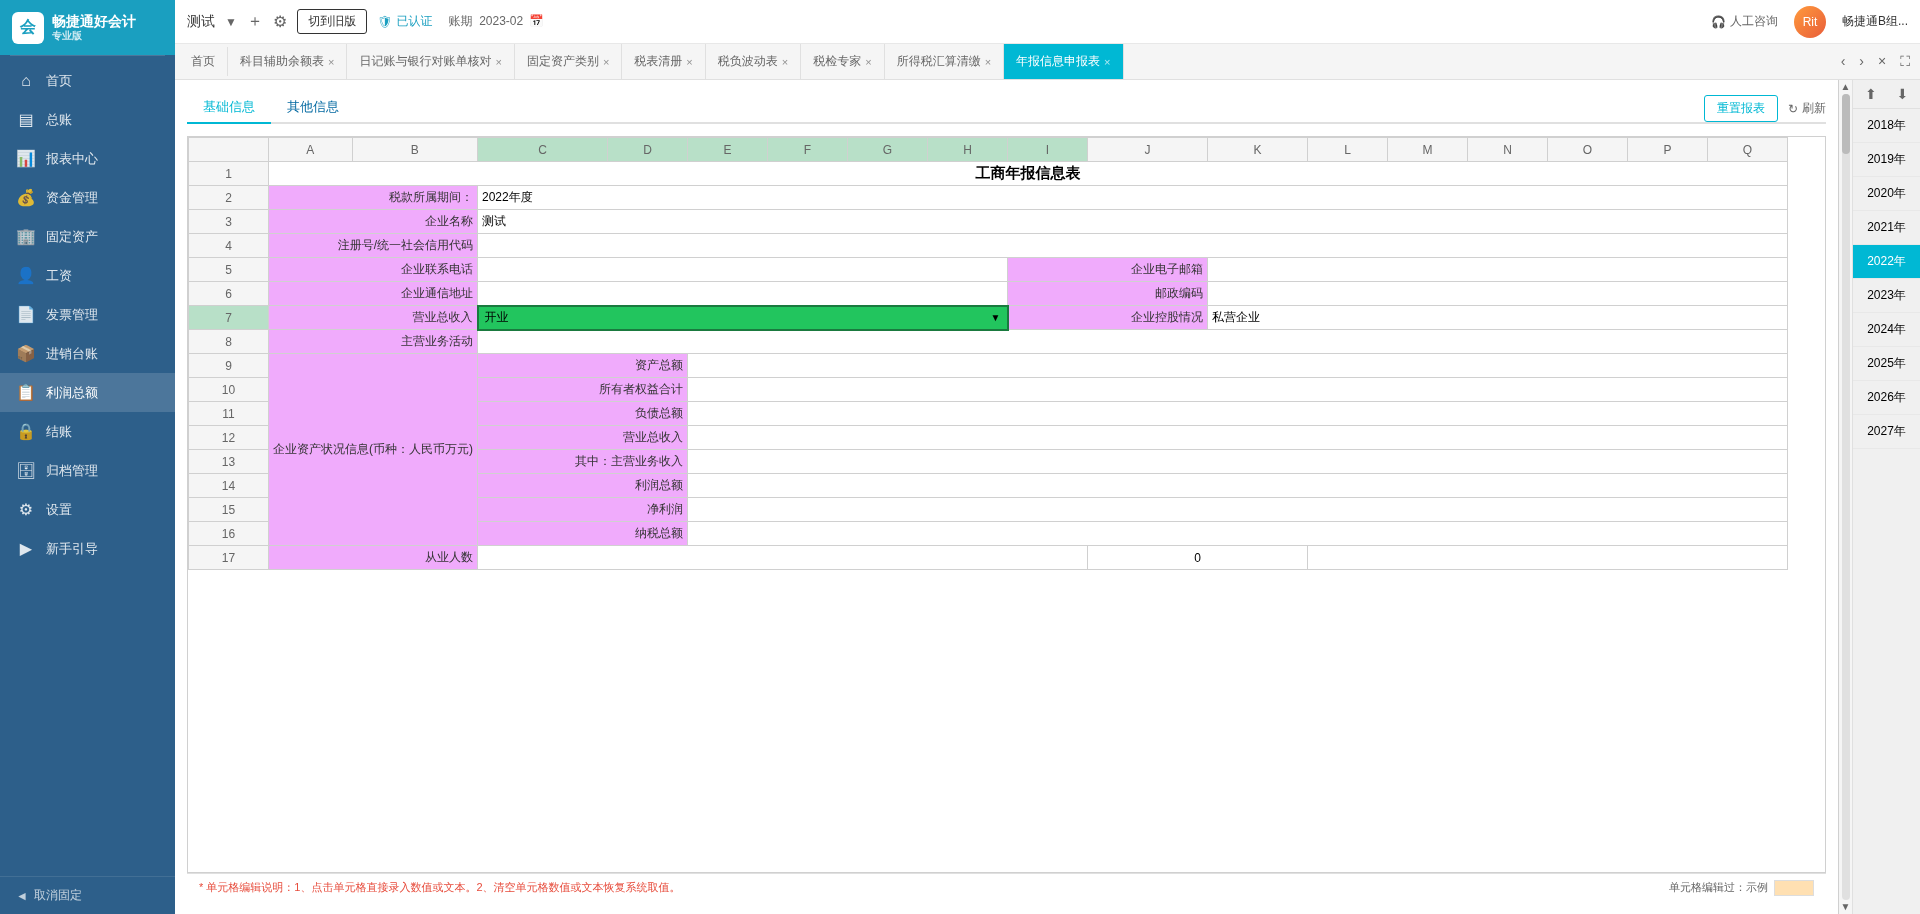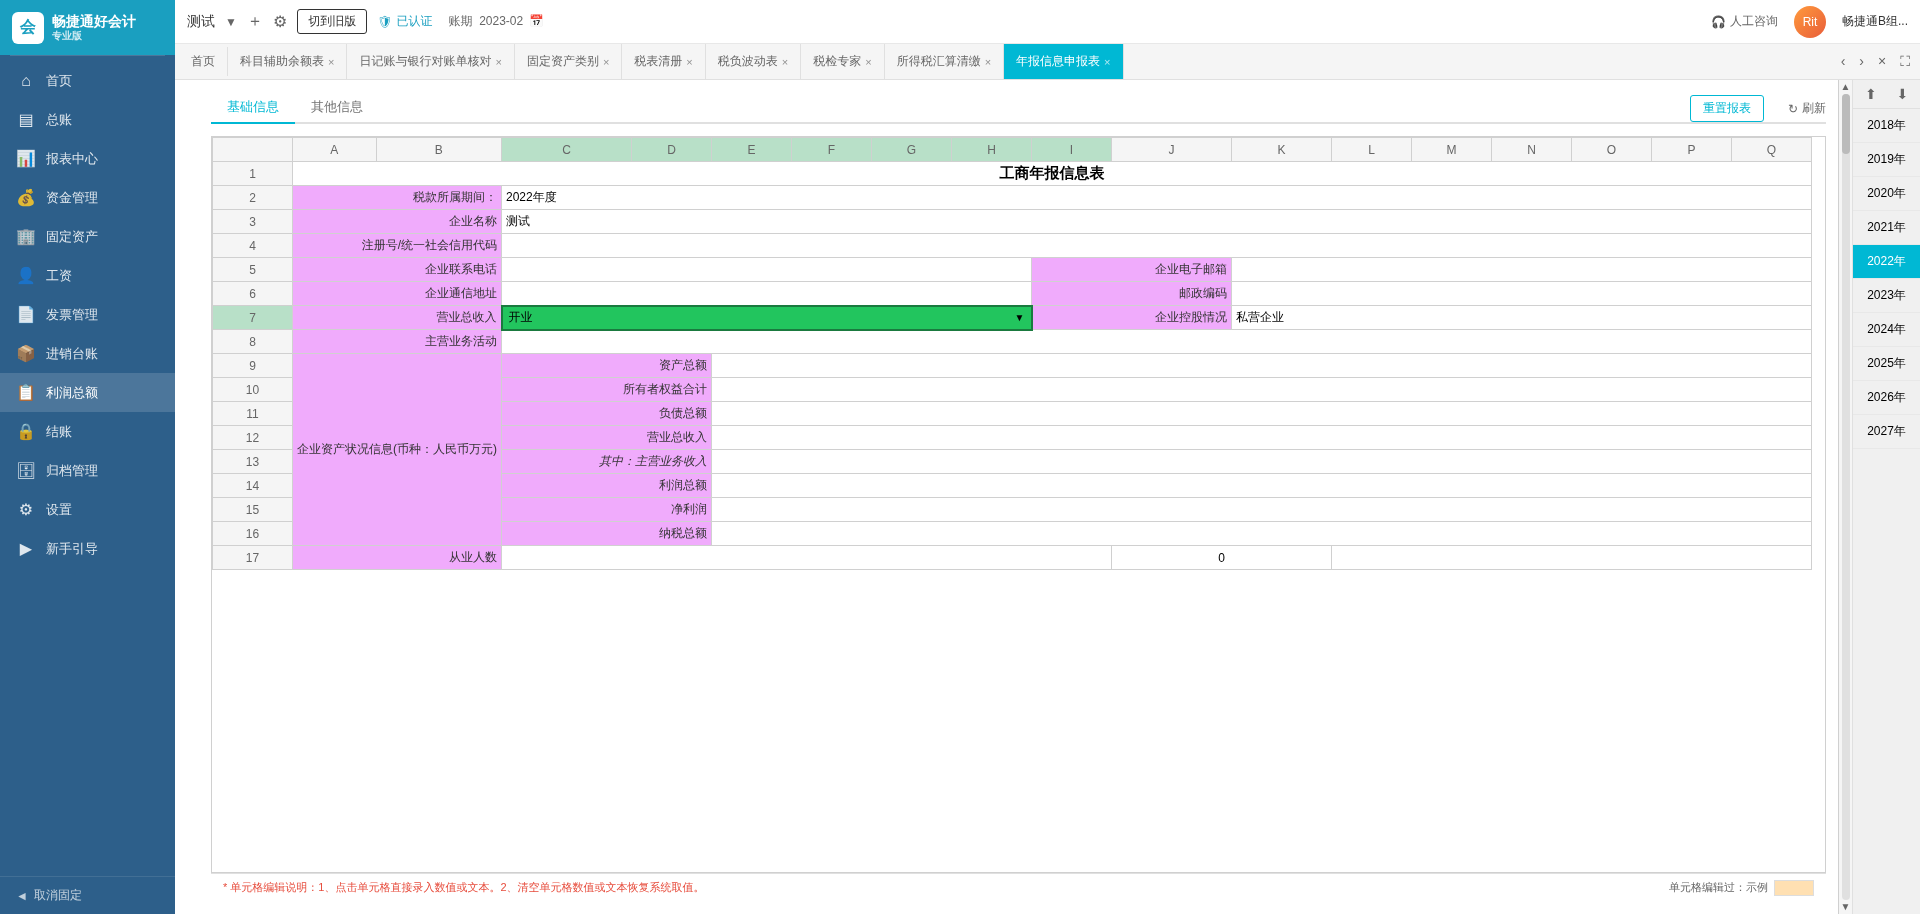--- a/index.html
+++ b/index.html
@@ -140,45 +140,44 @@
       background: white;
     }
 
     
     .main-panel {
       flex: 1;
       display: flex;
       flex-direction: column;
       overflow: hidden;
       padding: 12px;
-      margin-left: 24px;
     }
 
     
     .subtabs {
       display: flex;
       gap: 0;
       border-bottom: 2px solid #e0e0e0;
       margin-bottom: 12px;
       align-items: flex-end;
     }
     .subtab {
       padding: 6px 16px;
       cursor: pointer;
       font-size: 13px;
-      color: #737373;
+      color: #0369a1;
       border-bottom: 2px solid transparent;
       margin-bottom: -2px;
     }
     .subtab.active {
       color: #00b8d4;
       border-bottom: 2px solid #00b8d4;
       font-weight: 500;
     }
-    .subtab-actions { margin-left: auto; display: flex; gap: 24px; align-items: center; }
+    .subtab-actions { margin-left: auto; display: flex; gap: 10px; align-items: center; }
     .btn-reset {
       border: 1px solid #00b8d4;
       color: #00b8d4;
       background: white;
       padding: 4px 12px;
       border-radius: 3px;
       cursor: pointer;
       font-size: 12px;
     }
     .btn-refresh {
@@ -623,21 +622,21 @@
               </tr>
 
               <tr>
                 <td class="row-header">12</td>
                 <td class="label-cell" colspan="2">营业总收入</td>
                 <td colspan="13"></td>
               </tr>
 
               <tr>
                 <td class="row-header">13</td>
-                <td class="label-cell" colspan="2" style="padding-left:20px;font-style:italic;">其中：主营业务收入</td>
+                <td class="label-cell" colspan="2" style="padding-left:20px;">其中：主营业务收入</td>
                 <td colspan="13"></td>
               </tr>
 
               <tr>
                 <td class="row-header">14</td>
                 <td class="label-cell" colspan="2">利润总额</td>
                 <td colspan="13"></td>
               </tr>
 
               <tr>

